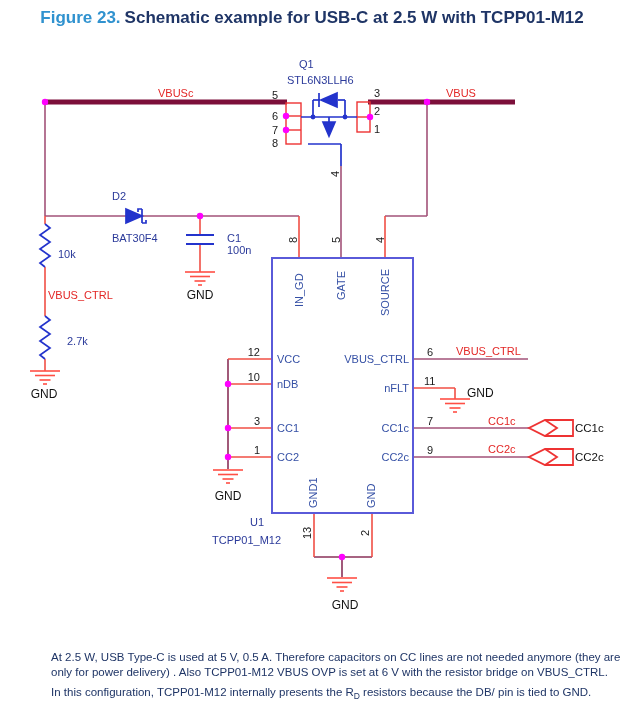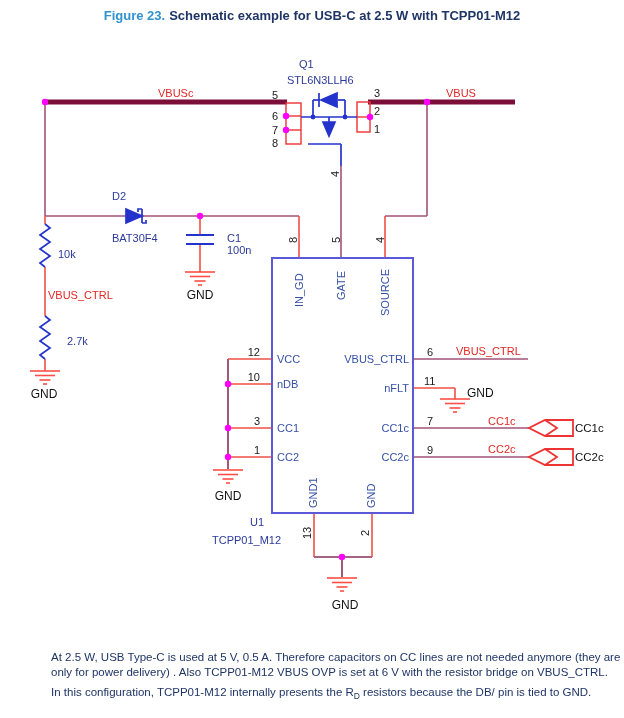--- a/index.html
+++ b/index.html
@@ -1,19 +1,19 @@
 <!DOCTYPE html>
 <html><head>
 <meta charset="utf-8">
 <style>
   html,body{margin:0;padding:0;background:#ffffff;}
   body{font-family:"Liberation Sans", sans-serif;}
   .page{position:relative;width:624px;height:718px;background:#fff;overflow:hidden;}
   .caption{position:absolute;top:8px;left:0;width:624px;text-align:center;
-           font-size:13px;font-weight:bold;color:#1f3566;}
+           font-size:17px;font-weight:bold;color:#1f3566;}
   .caption .fig{color:#3092cf;margin-right:4px;}
   .schem{position:absolute;top:0;left:0;}
   svg text{font-family:"Liberation Sans", sans-serif;}
   .netlbl{fill:#e32726;font-size:11px;}
   .reflbl{fill:#2b3a9a;font-size:11px;}
   .pinname{fill:#3550a5;font-size:11px;}
   .pinnum{fill:#1a1a1a;font-size:11px;}
   .gndlbl{fill:#111111;font-size:12px;}
   .notes{position:absolute;top:650px;left:7px;width:612px;color:#1f3566;
          font-size:11.5px;line-height:14.6px;margin-left:44px;}

